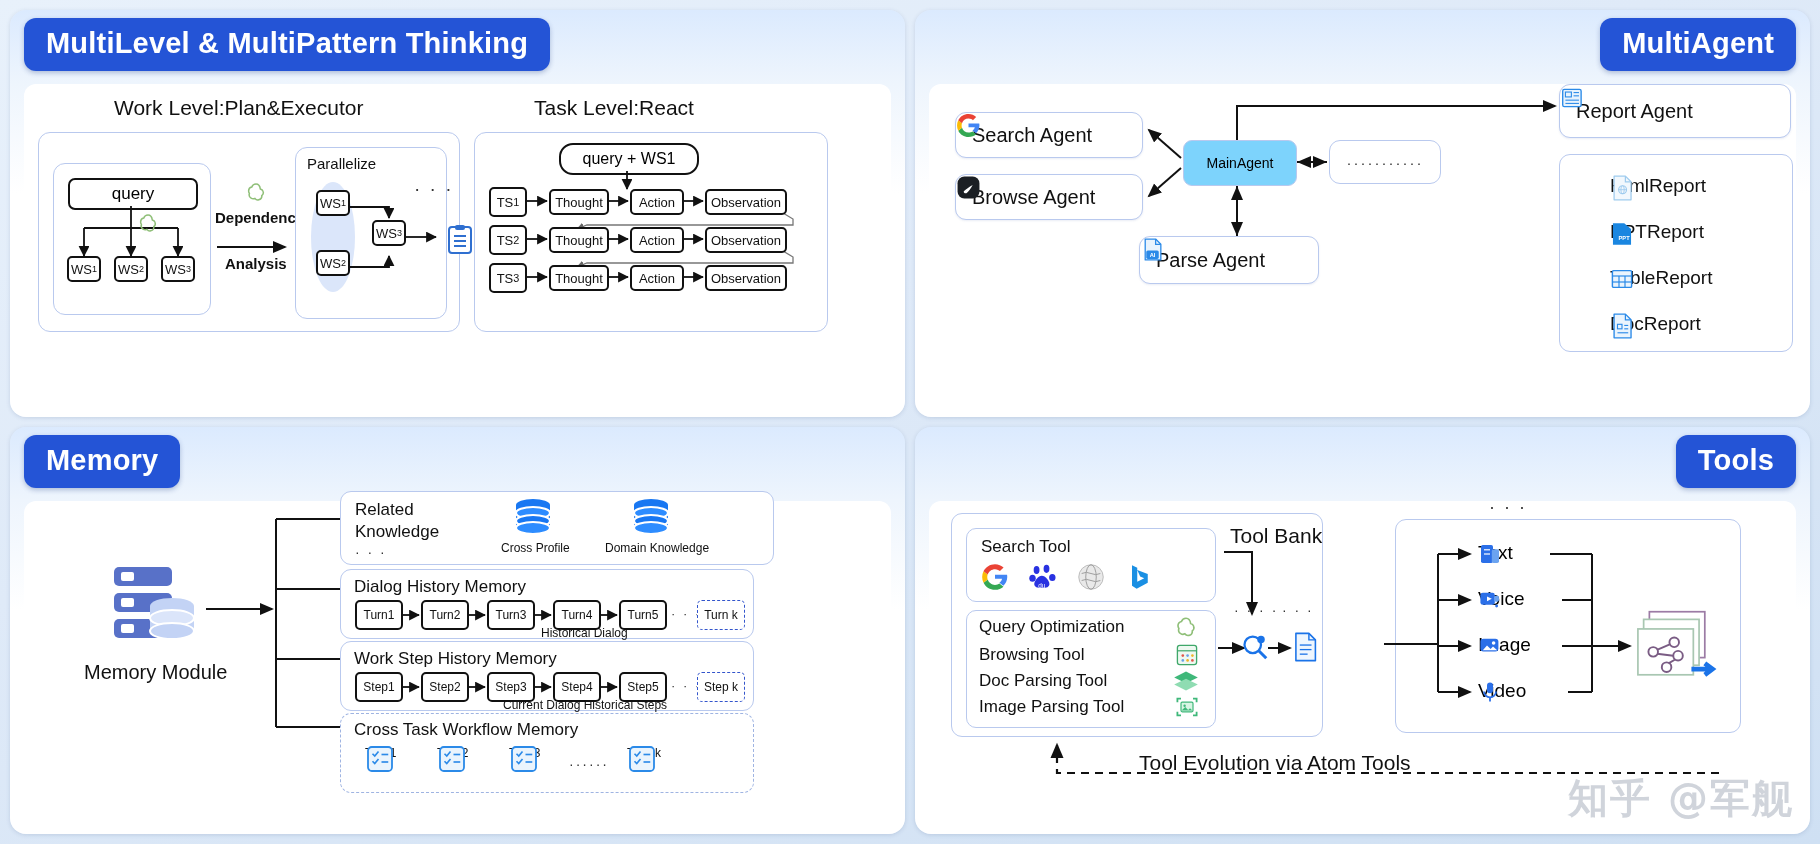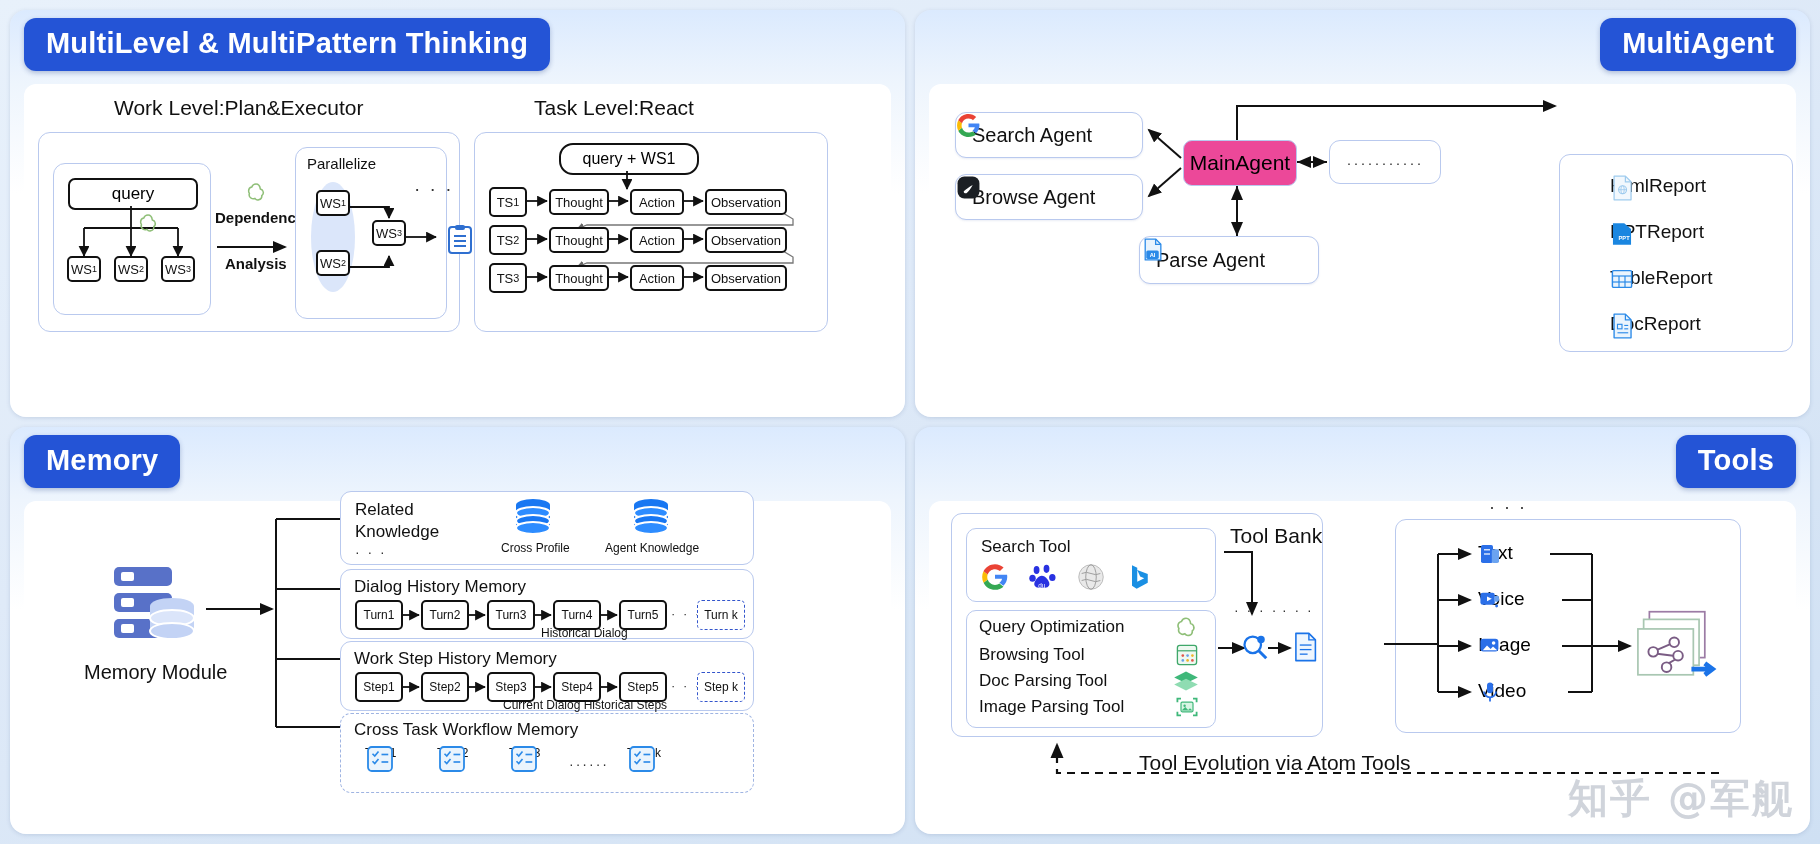--- a/index.html
+++ b/index.html
@@ -48,22 +48,22 @@
   .queryBox{position:absolute;border:2px solid #111;border-radius:7px;background:#fff;
             display:flex;align-items:center;justify-content:center;font-size:17px;}
   .ws{width:34px;height:26px;}
   .ws sub{font-size:9px;}
   .ellipse{position:absolute;background:#dbe6fa;border-radius:50%;}
   .oai{width:24px;height:24px;}
   
   .agentCard{position:absolute;border:1.5px solid #b9c9ee;border-radius:11px;background:#fff;
              display:flex;align-items:center;gap:13px;padding:0 16px;
              font-size:20px;color:#111;box-sizing:border-box;box-shadow:0 1px 2px rgba(80,110,170,.12);}
-  .mainAgent{position:absolute;border:1.5px solid #b9c9ee;border-radius:9px;background:#ec4899;
-             display:flex;align-items:center;justify-content:center;font-size:21px;}
+  .mainAgent{position:absolute;border:1.5px solid #b9c9ee;border-radius:9px;background:#7dd3fc;
+             display:flex;align-items:center;justify-content:center;font-size:14px;}
   .repItem{position:absolute;display:flex;align-items:center;gap:12px;font-size:19px;color:#111;}
   
   .memRow{position:absolute;border:1.5px solid #b9c9ee;border-radius:11px;background:#fff;}
   .memRow .hdr{position:absolute;left:13px;top:7px;font-size:17px;color:#111;white-space:nowrap;}
   .cap{position:absolute;font-size:12px;color:#111;white-space:nowrap;}
   .turn{width:48px;height:30px;font-size:12px;}
   .dashedBox{position:absolute;border:1.6px dashed #9fb4e2;border-radius:11px;background:#fff;}
   .dashTurn{border:1.6px dashed #3355cc !important;color:#111;}
   
   .toolCard{position:absolute;border:1.5px solid #b9c9ee;border-radius:10px;background:#fff;}
@@ -273,20 +273,31 @@
         <line x1="308" y1="152" x2="308" y2="104" stroke="#111" stroke-width="2" marker-end="url(#ma1)"></line>
         <path d="M308,56 L308,22 L626,22" stroke="#111" stroke-width="2" fill="none" marker-end="url(#ma1)"></path>
 
         <path d="M640,96 L640,244" stroke="#111" stroke-width="2" fill="none"></path>
         <line x1="640" y1="104" x2="676" y2="104" stroke="#111" stroke-width="2" marker-end="url(#ma1)"></line>
         <line x1="640" y1="150" x2="676" y2="150" stroke="#111" stroke-width="2" marker-end="url(#ma1)"></line>
         <line x1="640" y1="196" x2="676" y2="196" stroke="#111" stroke-width="2" marker-end="url(#ma1)"></line>
         <line x1="640" y1="242" x2="676" y2="242" stroke="#111" stroke-width="2" marker-end="url(#ma1)"></line>
       </svg>
 
+      <div class="agentCard" style="left:630px;top:0px;width:232px;height:54px;">
+        <svg width="26" height="26" viewBox="0 0 48 48">
+          <rect x="5" y="8" width="34" height="32" rx="3" fill="#e8f3fd" stroke="#2b8ae8" stroke-width="2.5"></rect>
+          <rect x="10" y="13" width="11" height="9" fill="none" stroke="#2b8ae8" stroke-width="2"></rect>
+          <line x1="25" y1="14" x2="35" y2="14" stroke="#2b8ae8" stroke-width="2"></line>
+          <line x1="25" y1="20" x2="35" y2="20" stroke="#2b8ae8" stroke-width="2"></line>
+          <line x1="10" y1="28" x2="35" y2="28" stroke="#2b8ae8" stroke-width="2"></line>
+          <line x1="10" y1="34" x2="35" y2="34" stroke="#2b8ae8" stroke-width="2"></line>
+        </svg>
+        <span>Report Agent</span>
+      </div>
 
       <div class="rbox" style="left:630px;top:70px;width:232px;height:196px;">
         <div class="repItem" style="left:50px;top:20px;">
           <svg width="24" height="26" viewBox="0 0 40 46">
             <path d="M6 2h20l10 10v32H6z" fill="#f2f8fd" stroke="#9ecbee" stroke-width="2.2" stroke-linejoin="round"></path>
             <path d="M26 2v10h10" fill="none" stroke="#9ecbee" stroke-width="2.2"></path>
             <circle cx="21" cy="26" r="7" fill="none" stroke="#9ecbee" stroke-width="2"></circle>
             <ellipse cx="21" cy="26" rx="3" ry="7" fill="none" stroke="#9ecbee" stroke-width="1.6"></ellipse>
             <line x1="14" y1="26" x2="28" y2="26" stroke="#9ecbee" stroke-width="1.6"></line>
           </svg>
@@ -349,40 +360,40 @@
             </marker>
           </defs>
         <line x1="182" y1="108" x2="248" y2="108" stroke="#111" stroke-width="2" marker-end="url(#mm1)"></line>
         <line x1="252" y1="18" x2="252" y2="226" stroke="#111" stroke-width="2"></line>
         <line x1="252" y1="18" x2="316" y2="18" stroke="#111" stroke-width="2"></line>
         <line x1="252" y1="88" x2="316" y2="88" stroke="#111" stroke-width="2"></line>
         <line x1="252" y1="158" x2="316" y2="158" stroke="#111" stroke-width="2"></line>
         <line x1="252" y1="226" x2="316" y2="226" stroke="#111" stroke-width="2"></line>
       </svg>
 
-      <div class="memRow" style="left:316px;top:-10px;width:412px;height:72px;">
+      <div class="memRow" style="left:316px;top:-10px;width:412px;height:72px;padding-left:20px;">
         <div class="lbl" style="left:14px;top:8px;font-size:17px;">Related</div>
         <div class="lbl" style="left:14px;top:30px;font-size:17px;">Knowledge</div>
         <div class="lbl dots" style="left:14px;top:52px;font-size:14px;">· · ·</div>
         <svg style="left:170px;top:6px;" width="44" height="40" viewBox="0 0 44 40">
           <ellipse cx="22" cy="7" rx="17" ry="6" fill="#1877f2"></ellipse>
           <rect x="5" y="7" width="34" height="22" fill="#1877f2"></rect>
           <ellipse cx="22" cy="15" rx="17" ry="6" fill="#2d8cff" stroke="#fff" stroke-width="2.2"></ellipse>
           <ellipse cx="22" cy="23" rx="17" ry="6" fill="#1877f2" stroke="#fff" stroke-width="2.2"></ellipse>
           <ellipse cx="22" cy="30" rx="17" ry="6" fill="#2d8cff" stroke="#fff" stroke-width="2.2"></ellipse>
         </svg>
         <div class="cap" style="left:160px;top:49px;">Cross Profile</div>
         <svg style="left:288px;top:6px;" width="44" height="40" viewBox="0 0 44 40">
           <ellipse cx="22" cy="7" rx="17" ry="6" fill="#1877f2"></ellipse>
           <rect x="5" y="7" width="34" height="22" fill="#1877f2"></rect>
           <ellipse cx="22" cy="15" rx="17" ry="6" fill="#2d8cff" stroke="#fff" stroke-width="2.2"></ellipse>
           <ellipse cx="22" cy="23" rx="17" ry="6" fill="#1877f2" stroke="#fff" stroke-width="2.2"></ellipse>
           <ellipse cx="22" cy="30" rx="17" ry="6" fill="#2d8cff" stroke="#fff" stroke-width="2.2"></ellipse>
         </svg>
-        <div class="cap" style="left:264px;top:49px;">Agent Knowledge</div>
+        <div class="cap" style="left:264px;top:49px;">Domain Knowledge</div>
       </div>
 
       <div class="memRow" style="left:316px;top:68px;width:412px;height:68px;">
         <div class="hdr">Dialog History Memory</div>
         <div class="kbox turn" style="left:14px;top:30px;">Turn1</div>
         <div class="kbox turn" style="left:80px;top:30px;">Turn2</div>
         <div class="kbox turn" style="left:146px;top:30px;">Turn3</div>
         <div class="kbox turn" style="left:212px;top:30px;">Turn4</div>
         <div class="kbox turn" style="left:278px;top:30px;">Turn5</div>
         <div class="lbl dots" style="left:330px;top:36px;font-size:13px;">· · ·</div>

